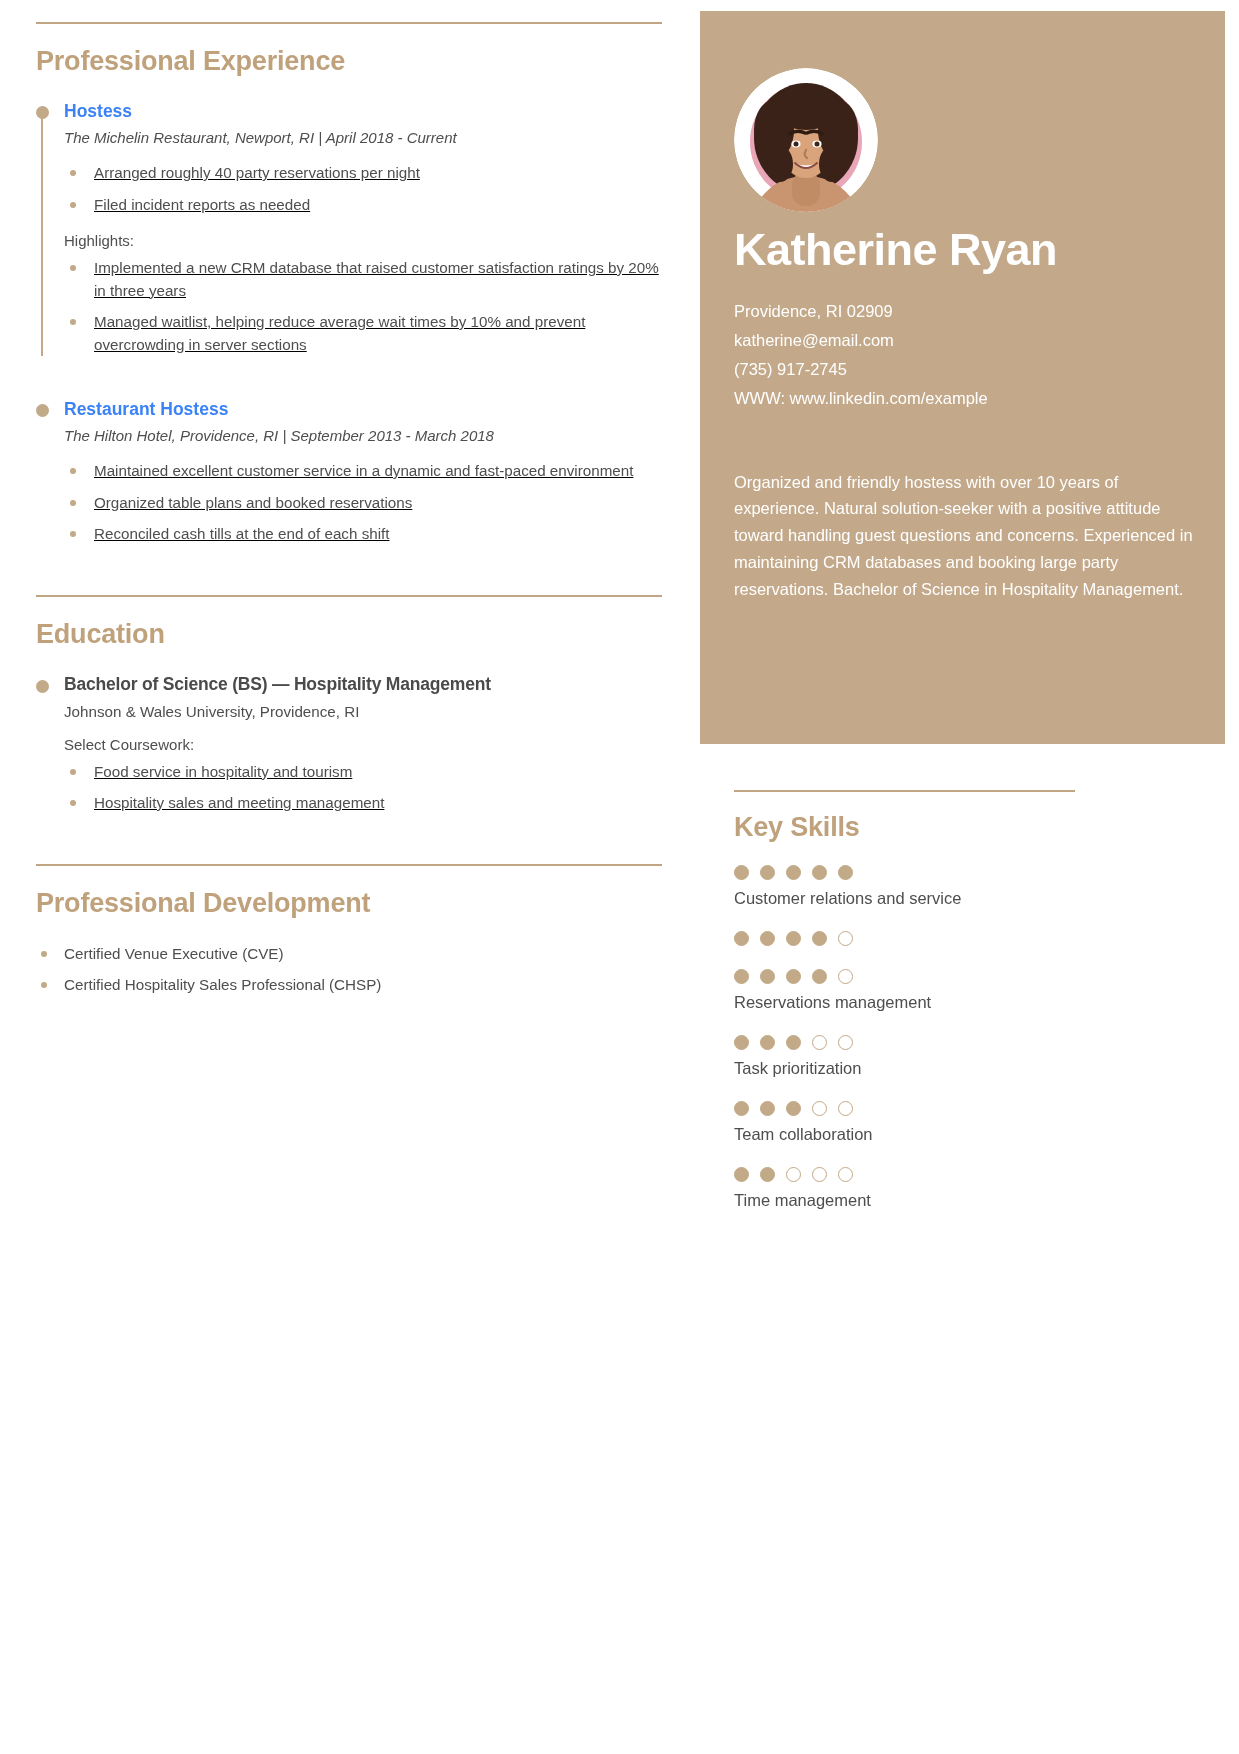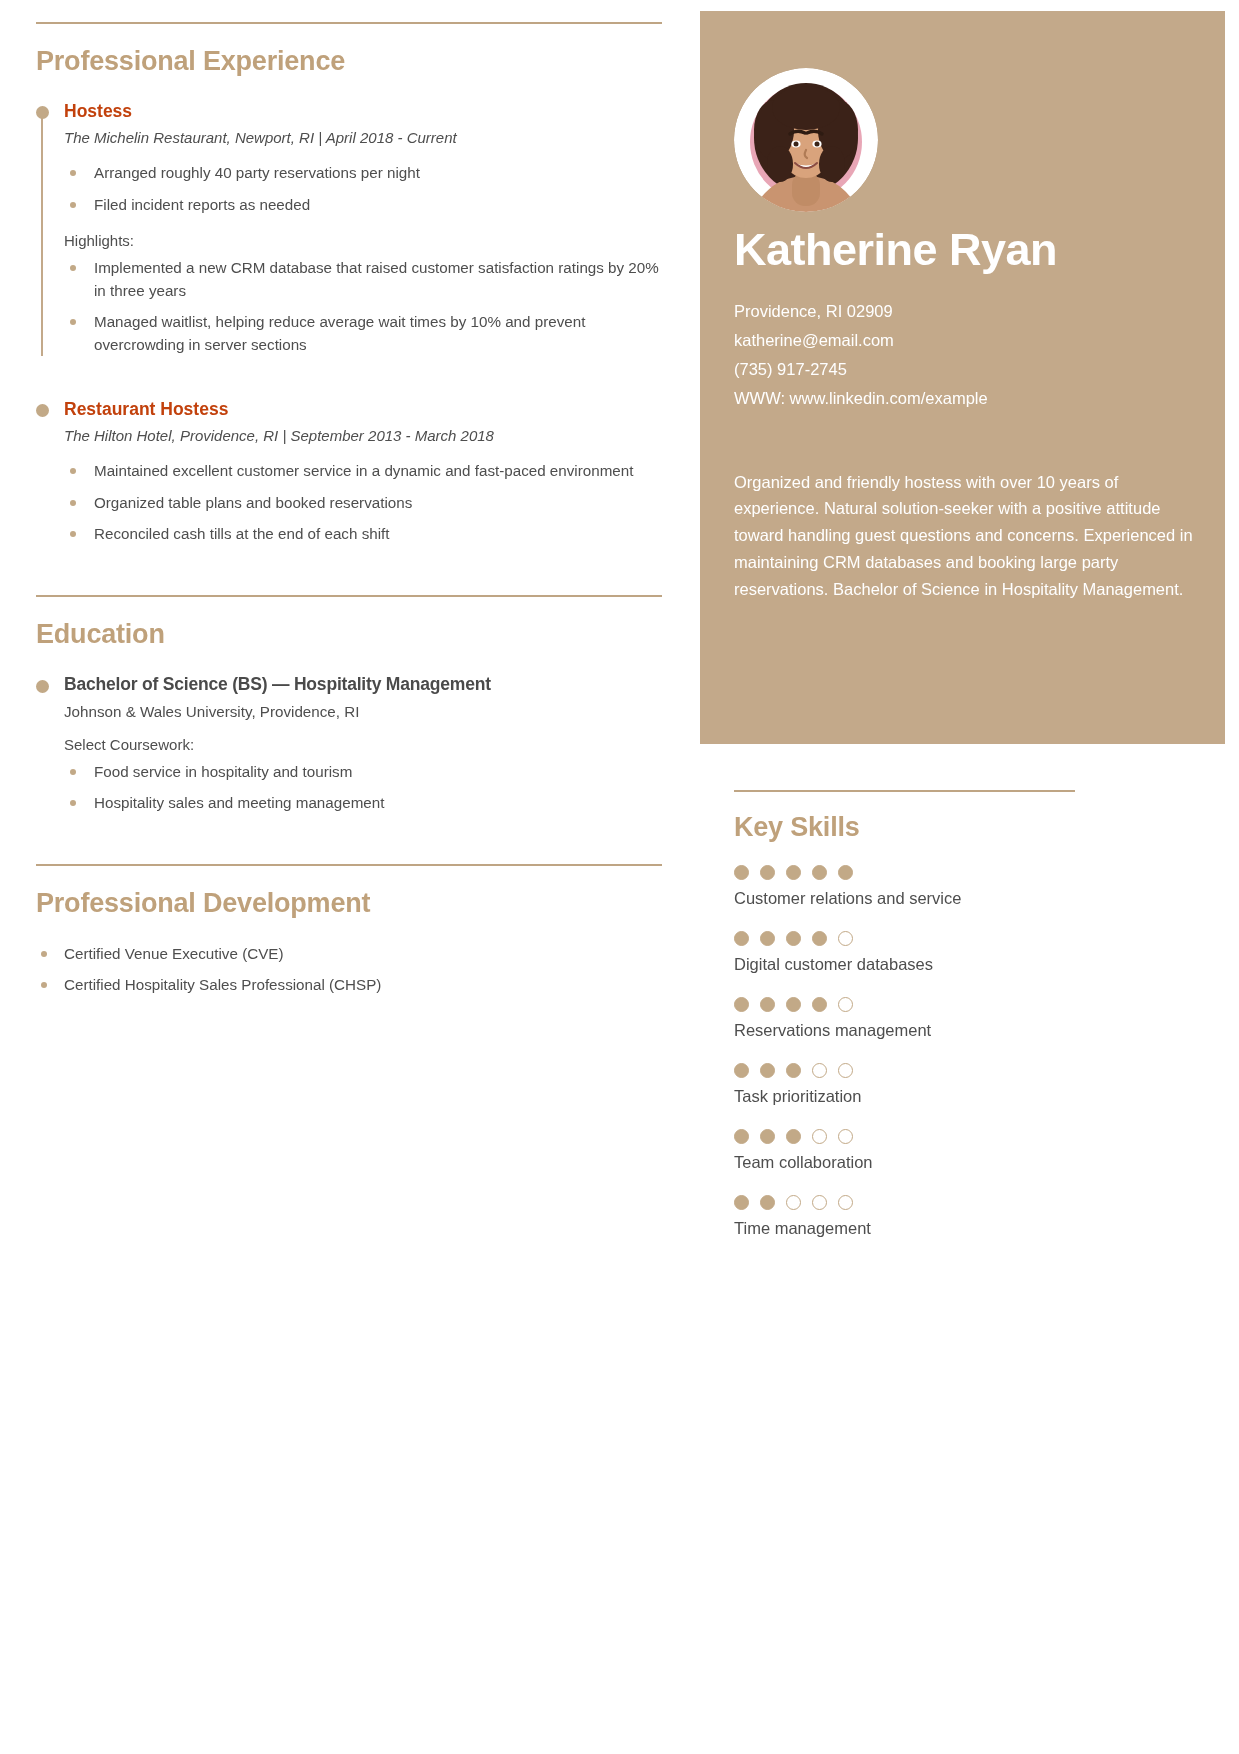--- a/index.html
+++ b/index.html
@@ -61,36 +61,36 @@
     left: 0;
     top: 5px;
     width: 13px;
     height: 13px;
     border-radius: 50%;
     background: #c2a987;
   }
   .job-title {
     font-size: 17.5px;
     font-weight: bold;
-    color: #c2410c;
+    color: #3b82f6;
     margin-bottom: 7px;
   }
   .job-meta {
     font-size: 15px;
     font-style: italic;
     color: #4e4e4e;
     margin-bottom: 16px;
   }
   .sub-label {
     font-size: 15px;
     color: #4e4e4e;
     margin: 16px 0 8px 0;
   }
 
-  ul.bullets { list-style: none; }
+  ul.bullets { list-style: none; text-decoration: underline; }
   ul.bullets li {
     position: relative;
     padding-left: 30px;
     font-size: 15.2px;
     line-height: 1.48;
     color: #4e4e4e;
     margin-bottom: 9px;
   }
   ul.bullets li::before {
     content: "";
@@ -373,21 +373,20 @@
       </div>
 
       <div class="skill">
         <div class="dots">
             <span class="dot filled"></span>
             <span class="dot filled"></span>
             <span class="dot filled"></span>
             <span class="dot filled"></span>
             <span class="dot"></span>
           </div>
-        <div class="skill-label">Digital customer databases</div>
       </div>
 
       <div class="skill">
         <div class="dots">
             <span class="dot filled"></span>
             <span class="dot filled"></span>
             <span class="dot filled"></span>
             <span class="dot filled"></span>
             <span class="dot"></span>
           </div>

